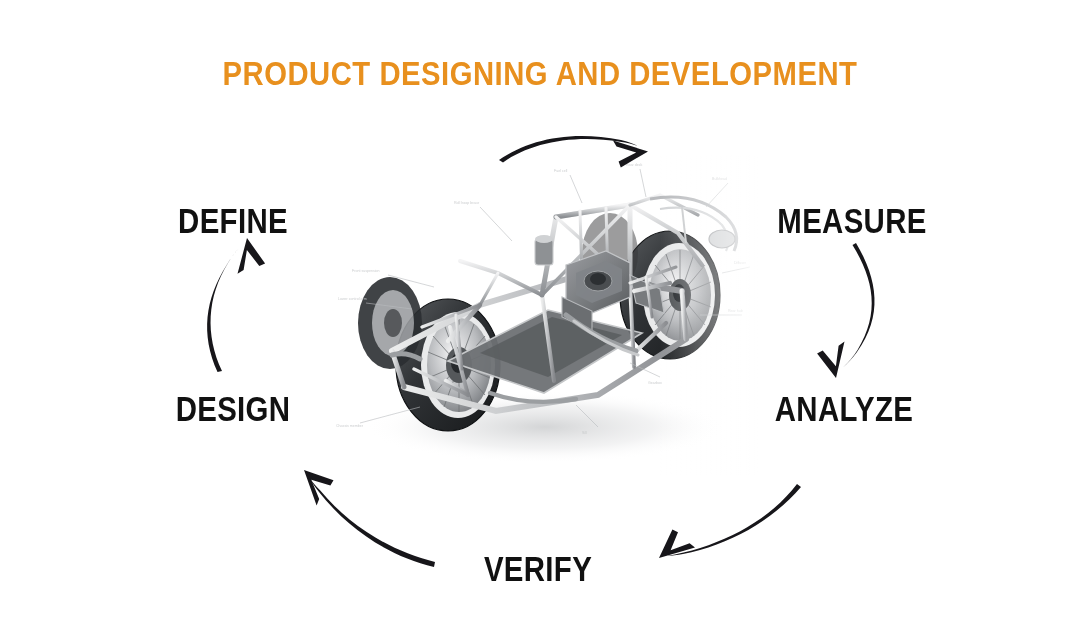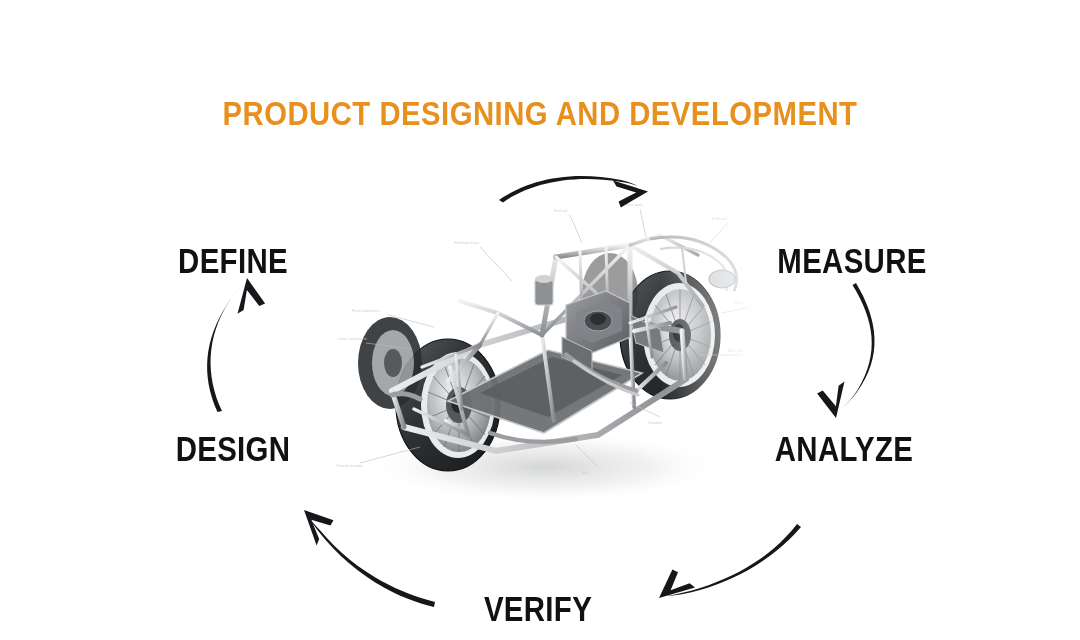--- a/index.html
+++ b/index.html
@@ -9,21 +9,20 @@
   }
   body {
     font-family: "Liberation Sans", sans-serif;
   }
   #slide {
     position: relative;
     width: 1080px;
     height: 584px;
     background: #ffffff;
     overflow: hidden;
-    margin-top: 40px;
   }
 
   
   .title {
     position: absolute;
     top: 56px;
     left: 0;
     width: 1080px;
     text-align: center;
     color: #e8901e;

